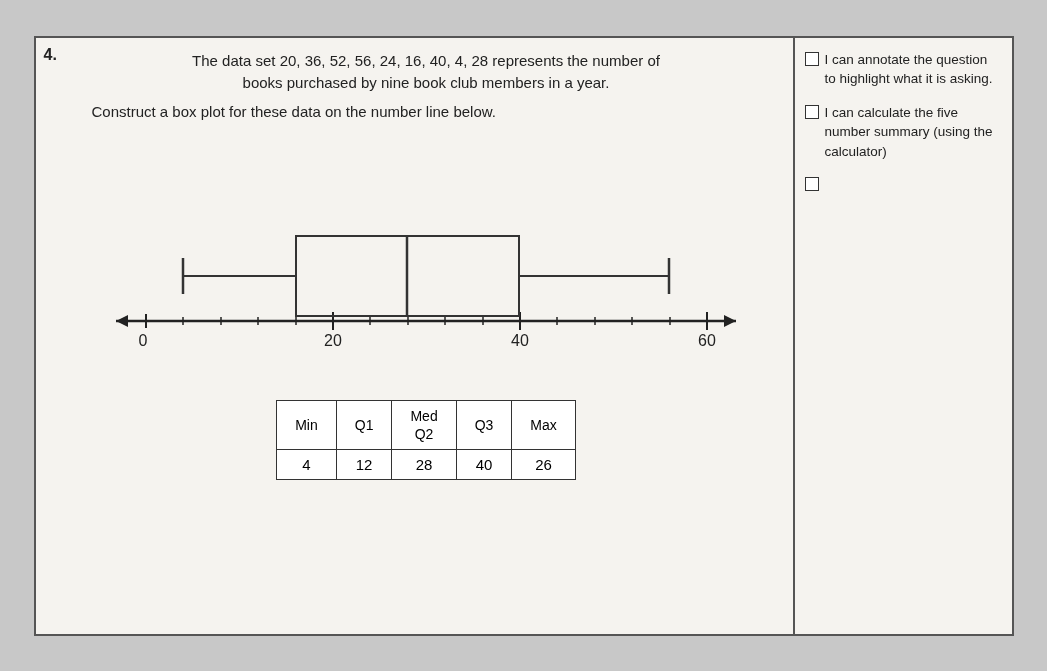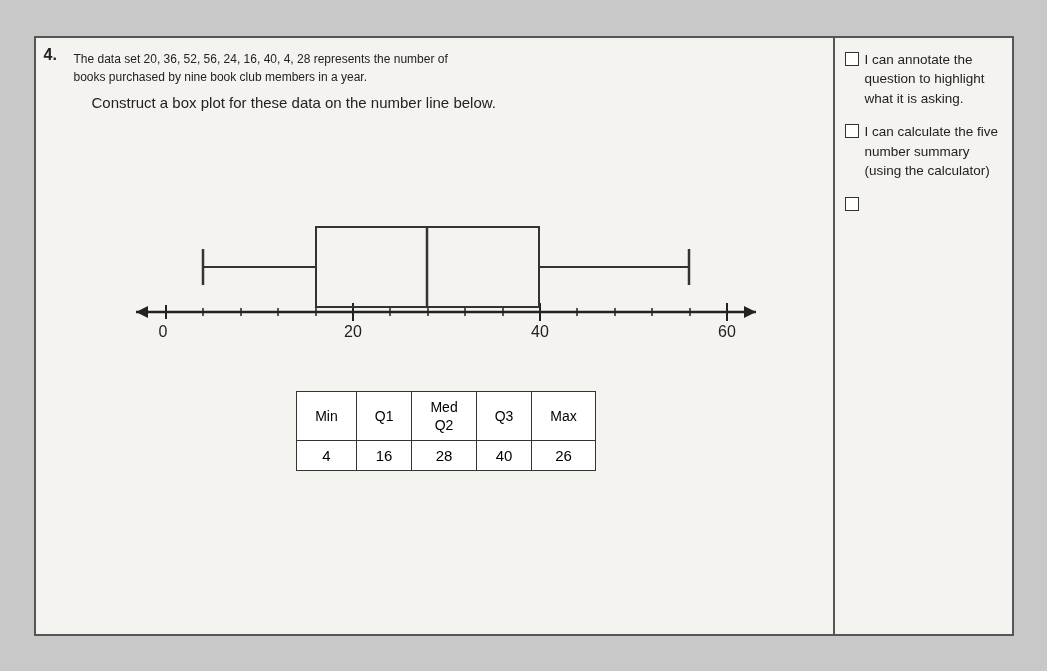--- a/index.html
+++ b/index.html
@@ -33,24 +33,25 @@
       color: #222;
     }
 
     .main-content {
       flex: 1;
       padding: 12px 14px 14px 38px;
       border-right: 2px solid #555;
     }
 
     .question-text {
-      font-size: 12px;
+      font-size: 15px;
       color: #222;
       line-height: 1.5;
       margin-bottom: 8px;
+      text-align: center;
     }
 
     .construct-text {
       font-size: 15px;
       color: #222;
       margin-bottom: 16px;
       margin-left: 18px;
     }
 
     
@@ -89,21 +90,21 @@
       font-weight: normal;
       font-size: 14px;
     }
 
     .summary-table th.med-q2 {
       line-height: 1.3;
     }
 
     
     .sidebar {
-      width: 177px;
+      width: 217px;
       padding: 12px 10px;
       background: #f5f3ef;
       font-size: 13.5px;
       color: #222;
       line-height: 1.45;
     }
 
     .sidebar-item {
       display: flex;
       align-items: flex-start;
@@ -194,21 +195,21 @@
             <th>Min</th>
             <th>Q1</th>
             <th class="med-q2">Med<br>Q2</th>
             <th>Q3</th>
             <th>Max</th>
           </tr>
         </thead>
         <tbody>
           <tr>
             <td>4</td>
-            <td>16</td>
+            <td>12</td>
             <td>28</td>
             <td>40</td>
             <td>26</td>
           </tr>
         </tbody>
       </table>
     </div>
   </div>
 
   <div class="sidebar">

